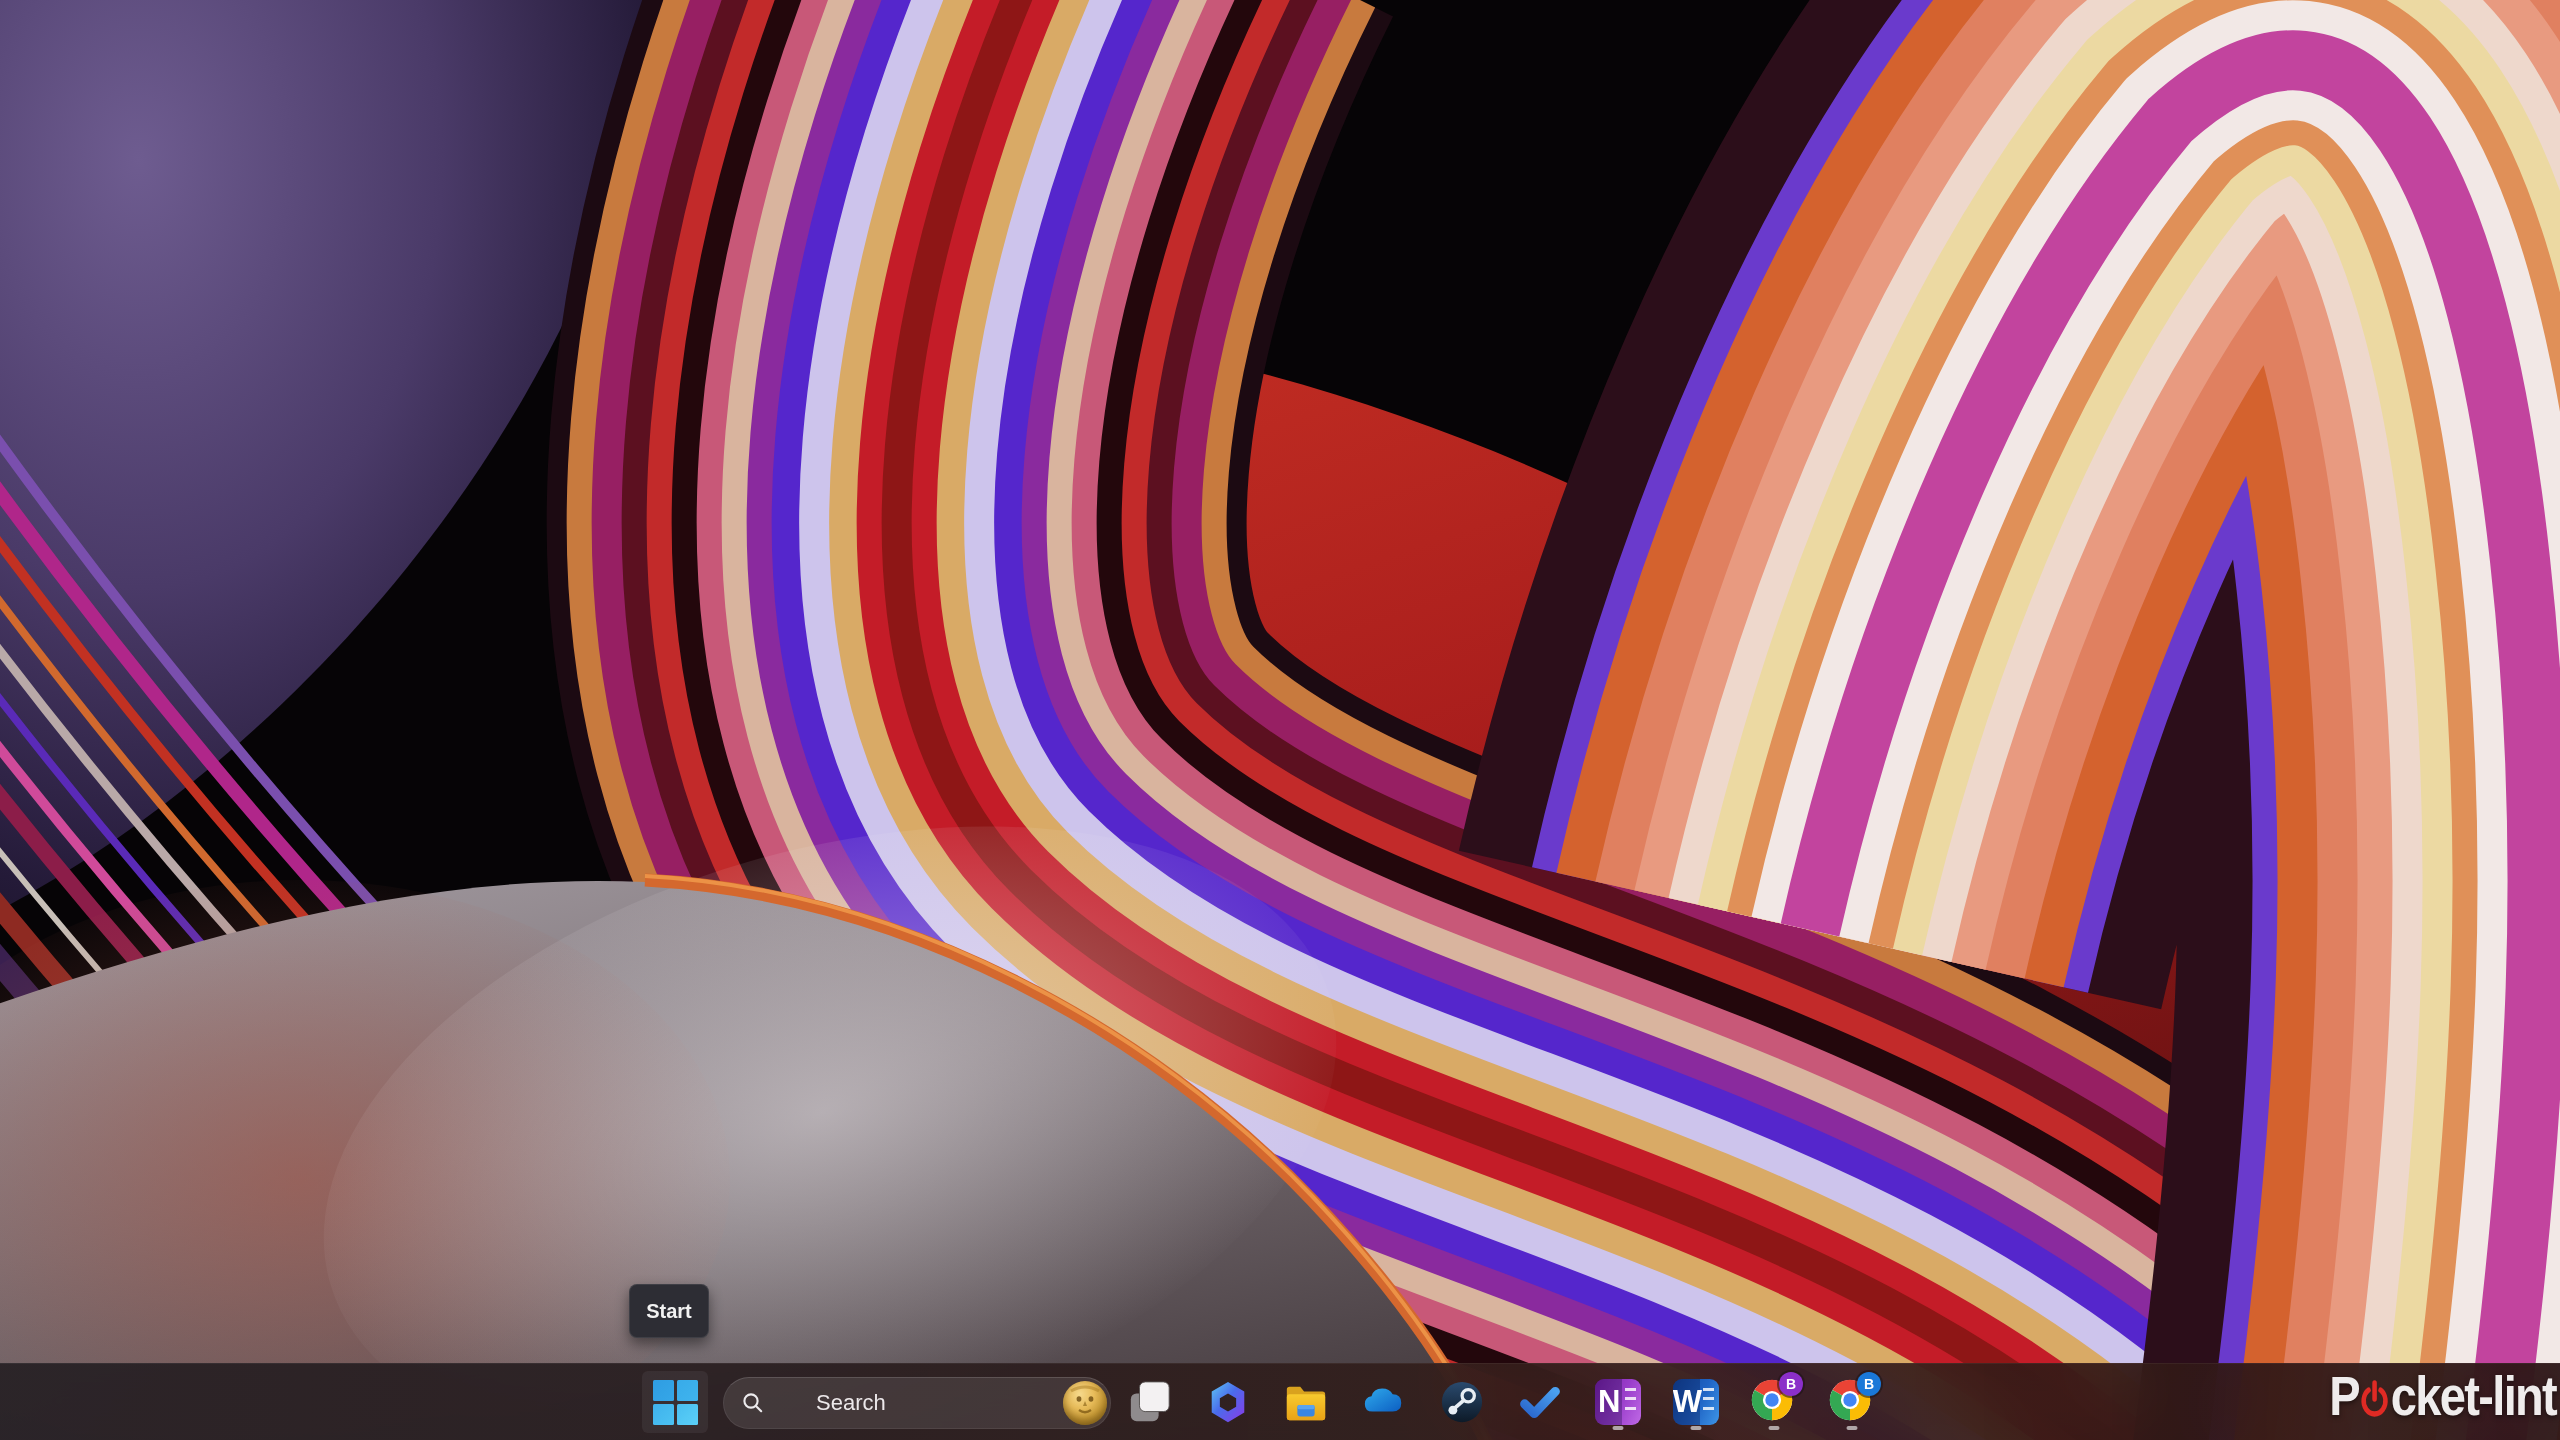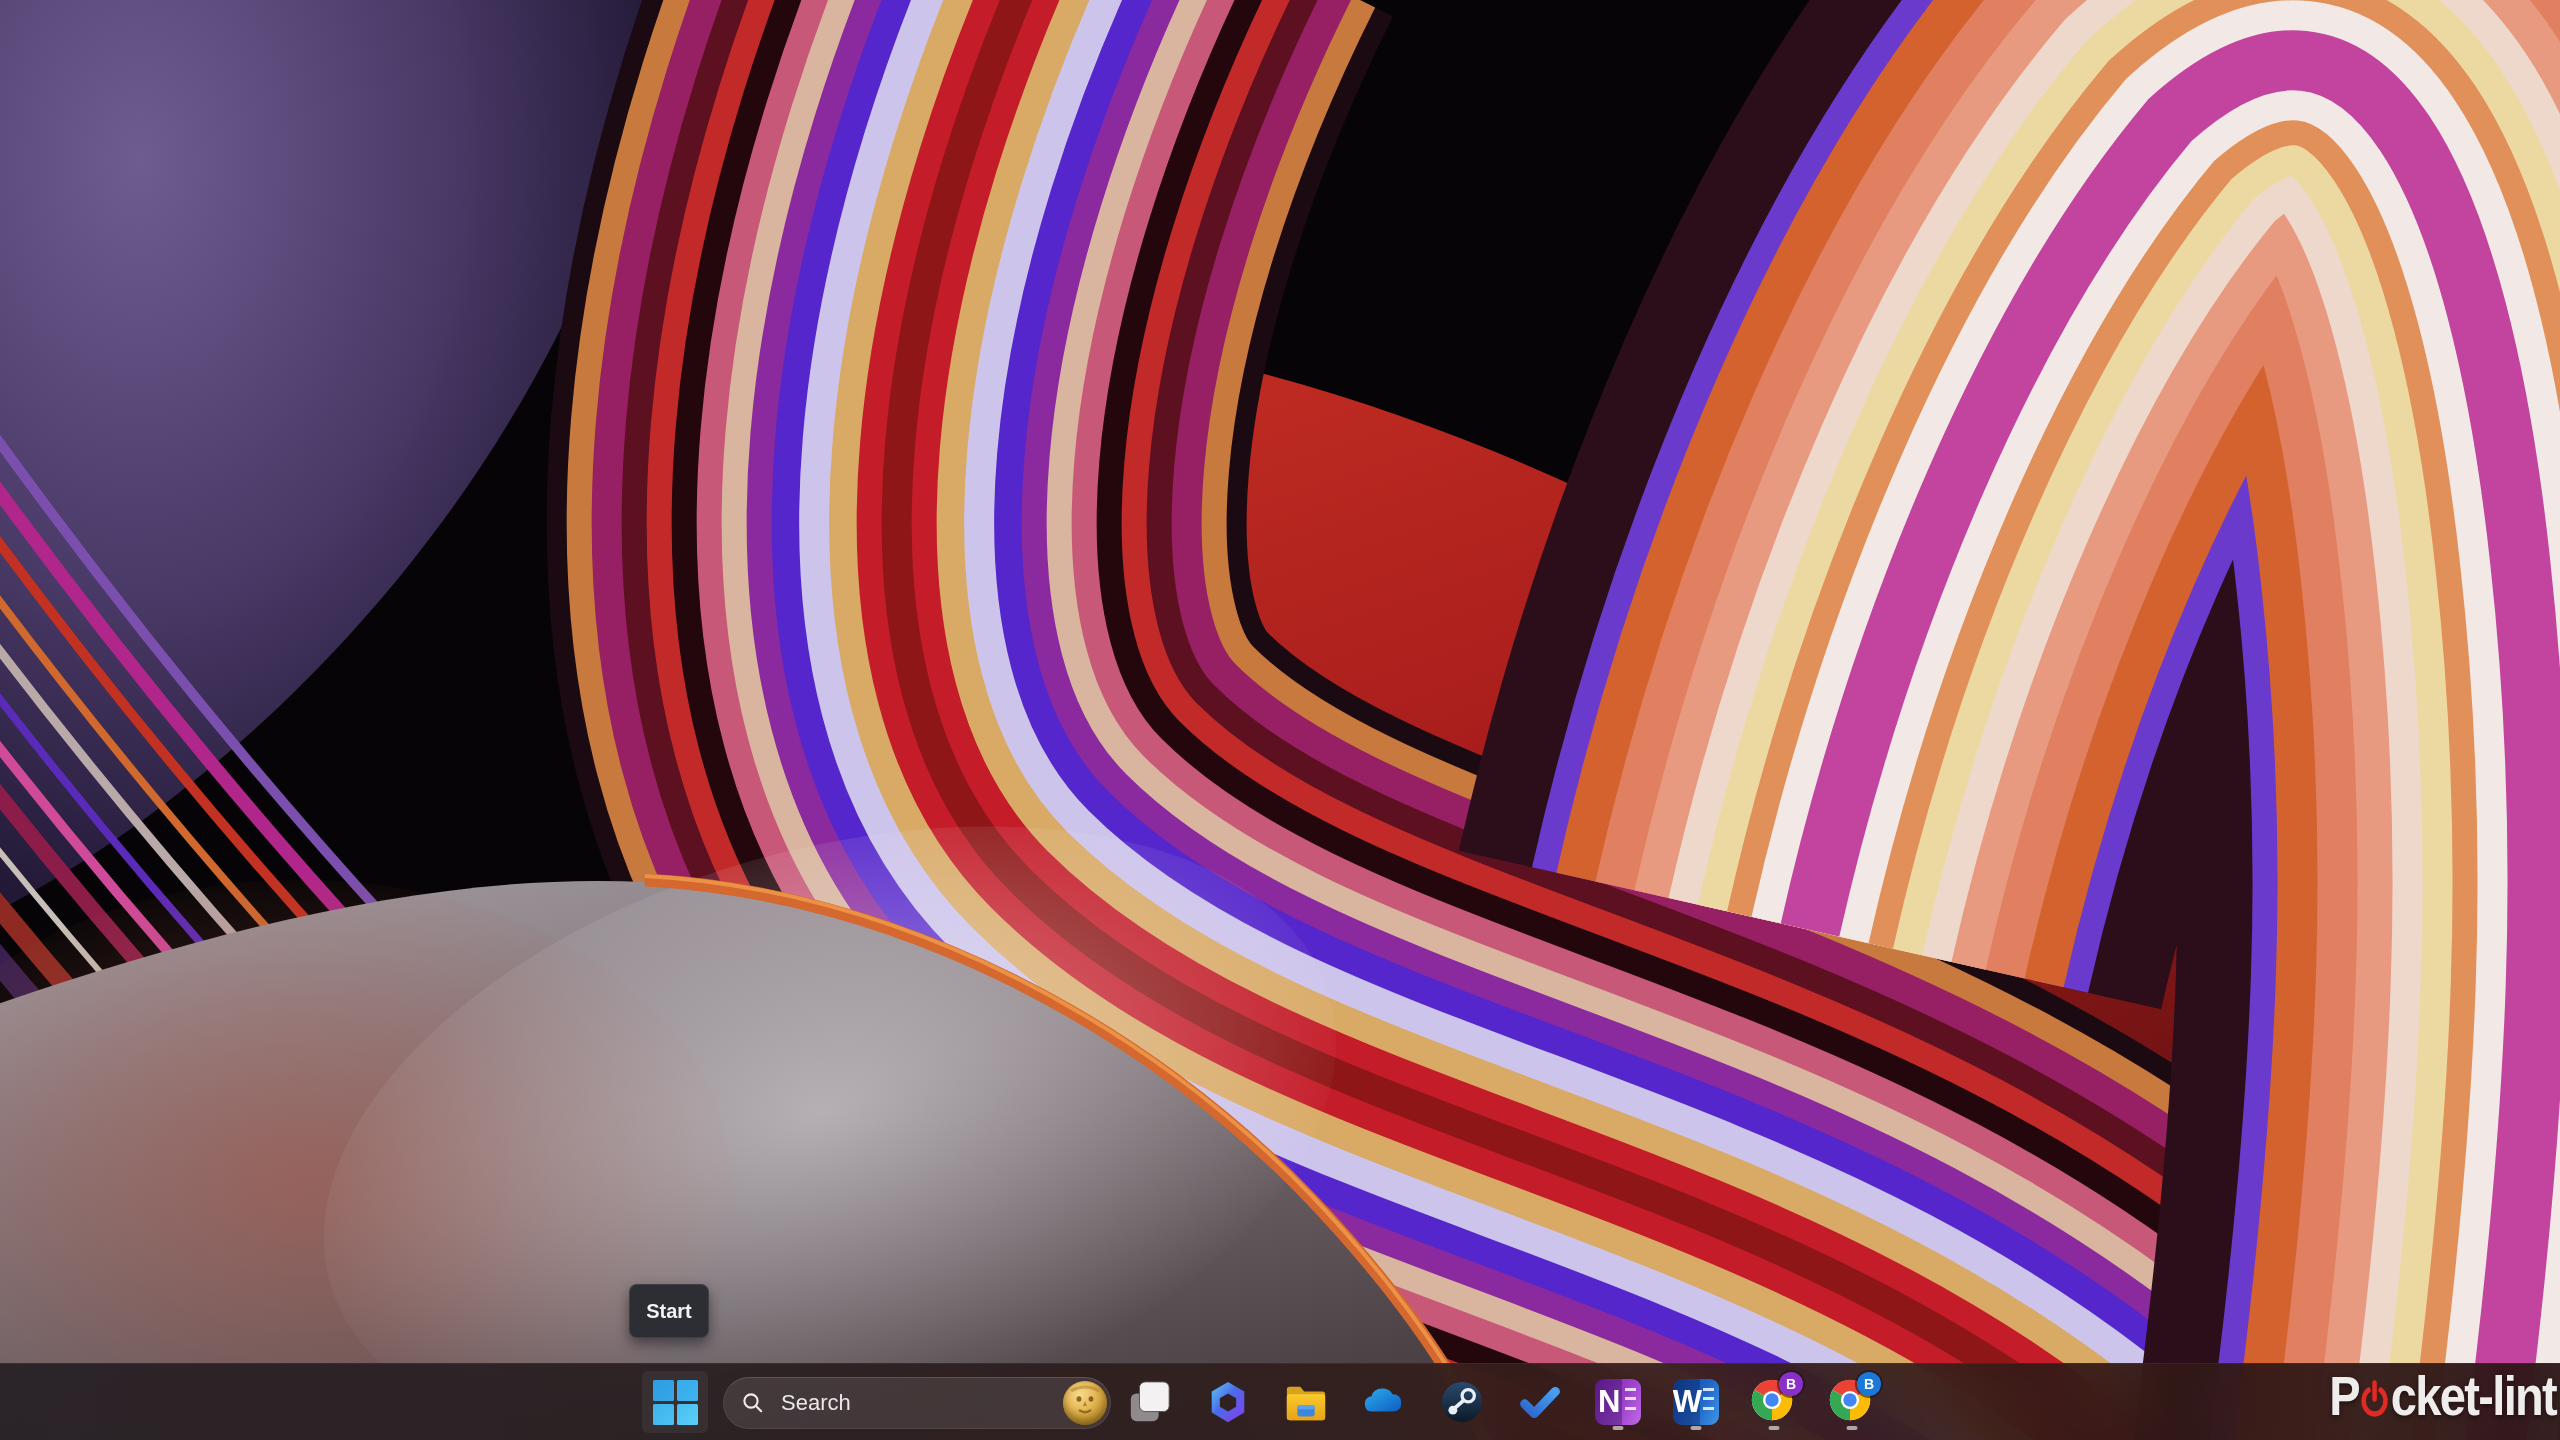--- a/index.html
+++ b/index.html
@@ -27,21 +27,21 @@
   .win-logo{display:grid;grid-template-columns:21px 21px;grid-template-rows:21px 21px;gap:3px;}
   .win-logo div{border-radius:1.5px;}
   .wl-tl{background:linear-gradient(135deg,#2f9de2,#35a7e8);}
   .wl-tr{background:linear-gradient(135deg,#38abe9,#3fb4ee);}
   .wl-bl{background:linear-gradient(135deg,#3fb2ec,#4cc2f2);}
   .wl-br{background:linear-gradient(135deg,#49bef0,#5bd0f8);}
 
   .search-box{position:absolute;left:723px;top:13px;width:386px;height:50px;border-radius:26px;
               background:rgba(255,255,255,.10);border:1px solid rgba(255,255,255,.07);
               border-top-color:rgba(255,255,255,.14);
-              display:flex;align-items:center;cursor:pointer;}
+              display:flex;align-items:center;cursor:pointer;gap:35px;}
   .search-box .mag{margin-left:17px;flex:0 0 auto;display:flex;}
   .search-text{margin-left:16px;color:#ece8ea;font-size:22px;flex:1 1 auto;}
   .hl-icon{position:relative;flex:0 0 auto;width:44px;height:44px;margin-right:3px;border-radius:50%;
            background:radial-gradient(circle at 38% 30%,#f6d98c 0%,#e8bc5a 35%,#c79a36 62%,#8f6c1d 100%);
            box-shadow:inset 0 -4px 8px rgba(90,60,10,.55);}
   .hl-icon svg{position:absolute;inset:0;}
 
   .icon-row{position:absolute;left:1120px;top:8px;display:flex;gap:18px;}
   .icon-btn{position:relative;width:60px;height:60px;border-radius:6px;
             display:flex;align-items:center;justify-content:center;cursor:pointer;}

